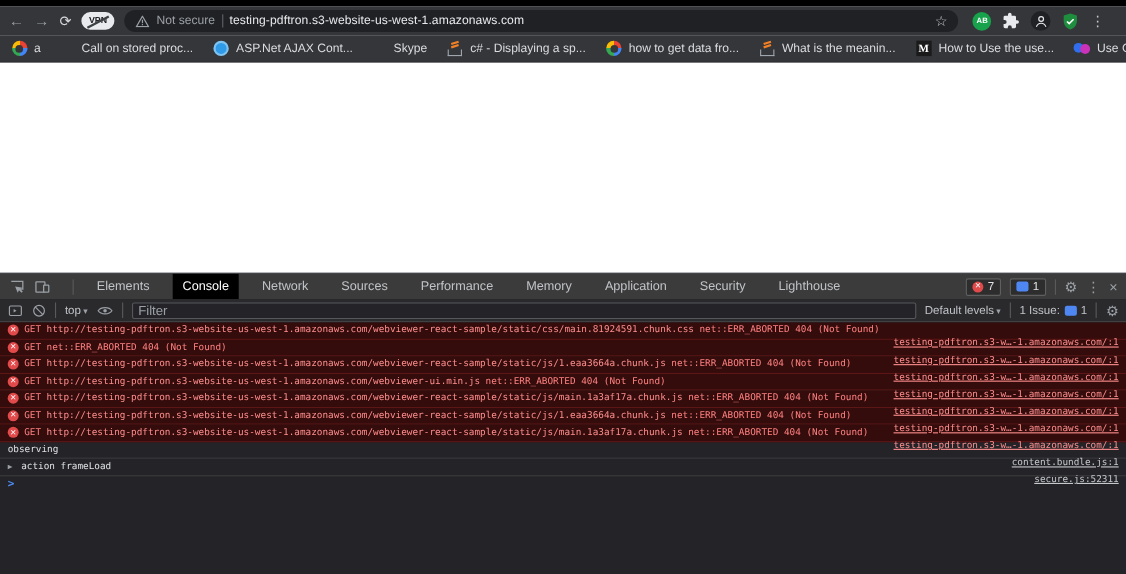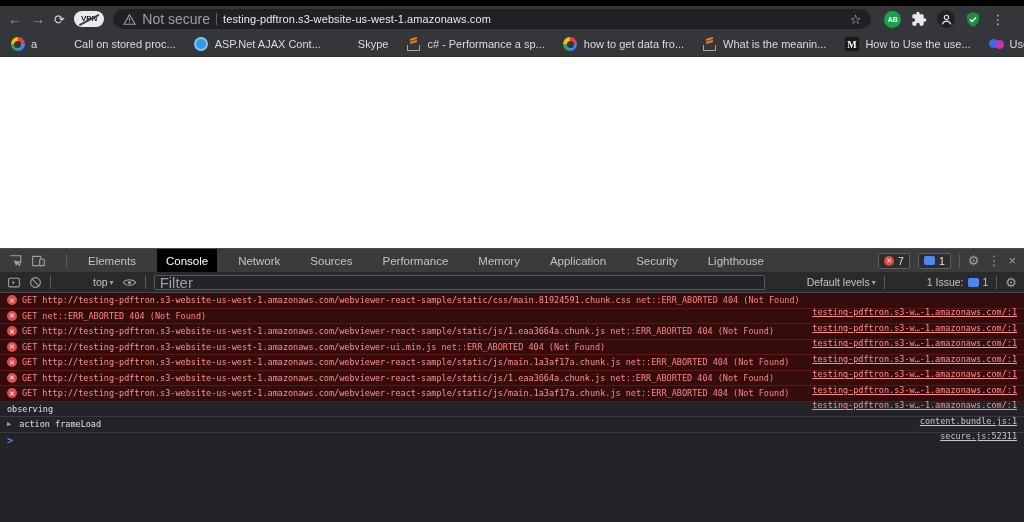--- a/index.html
+++ b/index.html
@@ -24,21 +24,21 @@
   }
   .vpn-badge::after {
     content:""; position:absolute; left:4px; right:4px; top:48%; height:1.5px;
     background:#3c4043; transform:rotate(-28deg);
   }
   .urlbar {
     flex:1; max-width:758px; height:20px; background:#202124; border-radius:10px;
     display:flex; align-items:center; padding:0 10px; gap:6px;
   }
   .warn-tri { width:13px; height:11px; flex-shrink:0; }
-  .notsecure { color:#9aa0a6; font-size:14px; }
+  .notsecure { color:#9aa0a6; font-size:11px; }
   .url-sep { width:1px; height:12px; background:#5f6368; }
   .urltext { color:#e8eaed; font-size:11px; letter-spacing:.1px; }
   .star { margin-left:auto; color:#c5c8cd; font-size:13px; }
   .ext-row { display:flex; align-items:center; gap:10px; margin-left:4px; }
   .ab-badge {
     width:17px; height:17px; border-radius:50%; background:#17a24b; color:#fff;
     font-size:7px; font-weight:bold; display:flex; align-items:center; justify-content:center;
   }
   .profile-circ {
     width:18px; height:18px; border-radius:50%; background:#202124;
@@ -84,24 +84,24 @@
     border-radius:2px; padding:1px 5px; font-size:10.5px; color:#e3e3e3; }
   .errdot { width:10px; height:10px; border-radius:50%; background:#e04a4a; color:#fff; font-size:7px;
     display:flex; align-items:center; justify-content:center; line-height:1; }
   .chat-ic { width:11px; height:9px; background:#4f87f2; border-radius:2px; position:relative; }
   .chat-ic::after { content:""; position:absolute; left:2px; bottom:-3px; border:3px solid transparent; border-top-color:#4f87f2; border-left-width:2px; border-right-width:2px; }
   .dt-gear, .dt-dots, .dt-close { color:#9aa0a6; font-size:13px; }
 
   .dt-toolbar { height:21px; background:#2a2a2c; display:flex; align-items:center; gap:8px;
     padding:0 7px; border-bottom:1px solid #47484a; color:#c0c3c7; font-size:10.5px; flex-shrink:0; }
   .filter-input { flex:1; height:15px; background:#242428; border:1px solid #55575a; border-radius:2px;
-    color:#cfd1d4; font-size:15px; padding:0 5px; outline:none; font-family:"Liberation Sans",sans-serif; }
+    color:#cfd1d4; font-size:12px; padding:0 5px; outline:none; font-family:"Liberation Sans",sans-serif; }
   .filter-input::placeholder { color:#9aa0a6; }
   .caret { font-size:8px; color:#9aa0a6; margin-left:2px; }
-  .tb-item { display:flex; align-items:center;margin-left:34px; }
+  .tb-item { display:flex; align-items:center; }
 
   
   .console { flex:1; font-family:"DejaVu Sans Mono",monospace; font-size:8.5px; color:#dfe1e5; overflow:hidden; background:#242428; }
   .crow { display:flex; align-items:center; gap:5px; height:15.5px; padding:0 7px;
     border-bottom:1px solid #3a3a3c; white-space:nowrap; }
   .crow.error { background:#350c0c; border-bottom-color:#5c1616; color:#ff8080; }
   .err-ic { width:10px; height:10px; flex-shrink:0; border-radius:50%; background:#e04a4a; color:#fff;
     font-size:7px; display:flex; align-items:center; justify-content:center; line-height:1; font-family:"Liberation Sans",sans-serif; }
   .crow .url { color:#ff8e8e; }
   .crow .src { margin-left:auto; text-decoration:underline; color:#ff8e8e; flex-shrink:0;margin-top:24px; }
@@ -188,21 +188,21 @@
     <span>Skype</span>
   </span>
   <span class="bm">
     <span class="bm-ic">
       <span class="so-ic">
           <span class="tray"></span>
           <span class="bar" style="top:1px"></span>
           <span class="bar" style="top:4px"></span>
         </span>
     </span>
-    <span>c# - Performance a sp...</span>
+    <span>c# - Displaying a sp...</span>
   </span>
   <span class="bm">
     <span class="bm-ic">
         <span class="g-ic"></span>
       </span>
     <span>how to get data fro...</span>
   </span>
   <span class="bm">
     <span class="bm-ic">
       <span class="so-ic">

